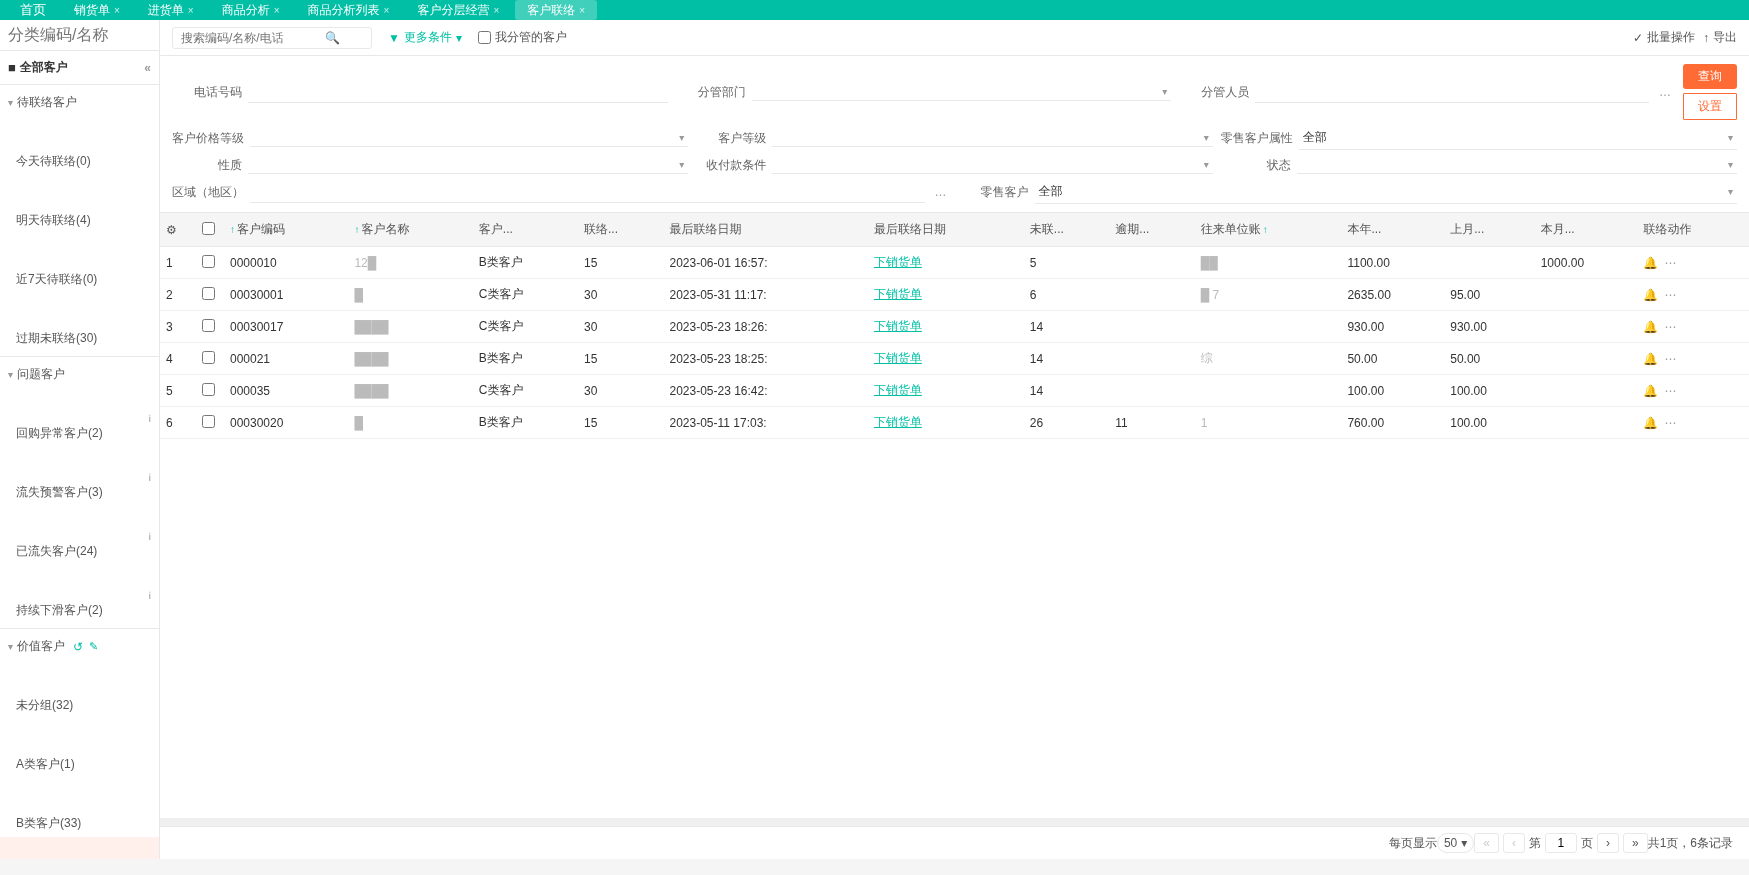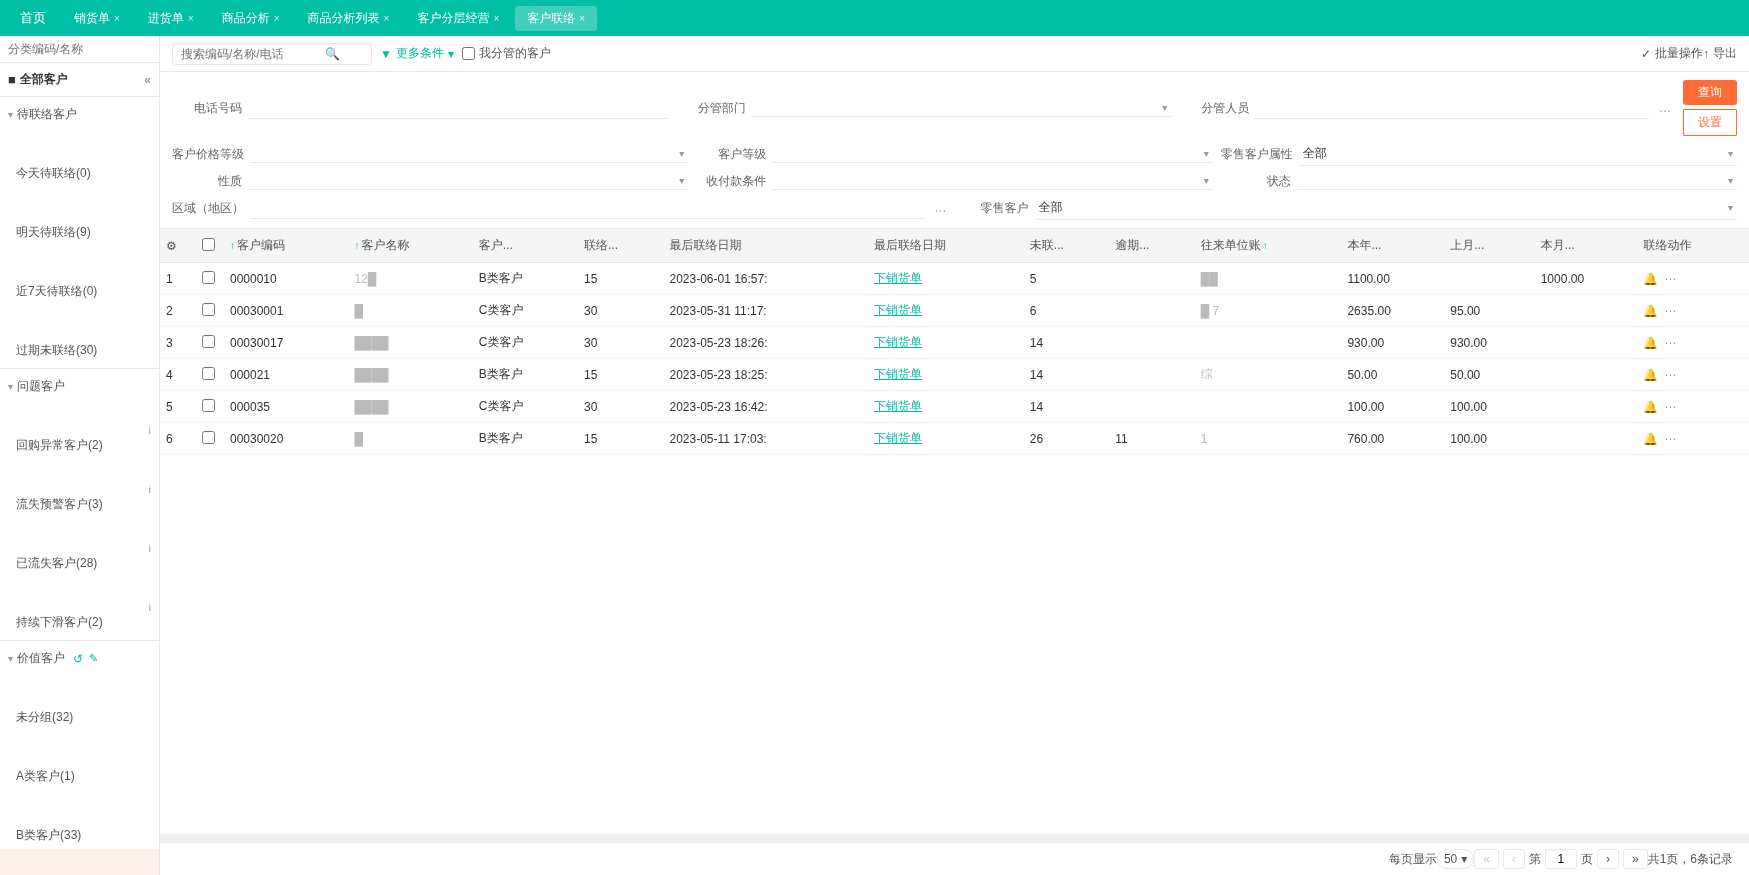--- a/index.html
+++ b/index.html
@@ -1,23 +1,22 @@
 <!DOCTYPE html>
 <html><head>
   <meta charset="utf-8">
   <style>
     * { box-sizing: border-box; margin: 0; padding: 0; font-family: 'Microsoft YaHei', Arial, sans-serif; font-size: 12px; }
     body { background: #f5f5f5; overflow: hidden; }
 
     
     .top-nav {
       display: flex;
-      align-items: center;
       background: #00bfa5;
-      height: 36px;
+      height: 20px;
       padding: 0 8px;
       gap: 4px;
     }
     .nav-item {
       color: #fff;
       padding: 4px 12px;
       cursor: pointer;
       border-radius: 3px;
       white-space: nowrap;
       display: flex;
@@ -46,21 +45,21 @@
       display: flex;
       align-items: center;
       padding: 6px 8px;
       border-bottom: 1px solid #e8e8e8;
       gap: 4px;
     }
     .sidebar-search input {
       flex: 1;
       border: none;
       outline: none;
-      font-size: 12px;
+      font-size: 16px;
       color: #1d4ed8;
     }
     .sidebar-section-title {
       display: flex;
       align-items: center;
       padding: 8px 8px 4px 8px;
       font-weight: bold;
       color: #333;
       gap: 4px;
     }
@@ -99,21 +98,21 @@
       overflow: hidden;
     }
 
     
     .filter-bar {
       display: flex;
       align-items: center;
       padding: 6px 12px;
       background: #fff;
       border-bottom: 1px solid #e8e8e8;
-      gap: 0;
+      gap: 8px;
     }
     .search-box {
       display: flex;
       align-items: center;
       border: 1px solid #e8e8e8;
       border-radius: 3px;
       padding: 3px 8px;
       gap: 4px;
       width: 200px;
     }
@@ -368,21 +367,21 @@
     <div class="divider"></div>
 
     <div class="sidebar-group-header">
       <span class="arrow">▾</span>
       <span>待联络客户</span>
     </div>
     <div class="sidebar-item">
       <span class="item-label">今天待联络(0)</span>
     </div>
     <div class="sidebar-item">
-      <span class="item-label">明天待联络(9)</span>
+      <span class="item-label">明天待联络(4)</span>
     </div>
     <div class="sidebar-item">
       <span class="item-label">近7天待联络(0)</span>
     </div>
     <div class="sidebar-item">
       <span class="item-label">过期未联络(30)</span>
     </div>
     <div class="divider"></div>
 
     <div class="sidebar-group-header">
@@ -391,21 +390,21 @@
     </div>
     <div class="sidebar-item">
       <span class="item-label">回购异常客户(2)</span>
       <span class="item-icon">ℹ</span>
     </div>
     <div class="sidebar-item">
       <span class="item-label">流失预警客户(3)</span>
       <span class="item-icon">ℹ</span>
     </div>
     <div class="sidebar-item">
-      <span class="item-label">已流失客户(28)</span>
+      <span class="item-label">已流失客户(24)</span>
       <span class="item-icon">ℹ</span>
     </div>
     <div class="sidebar-item">
       <span class="item-label">持续下滑客户(2)</span>
       <span class="item-icon">ℹ</span>
     </div>
     <div class="divider"></div>
 
     <div class="sidebar-group-header">
       <span class="arrow">▾</span>

